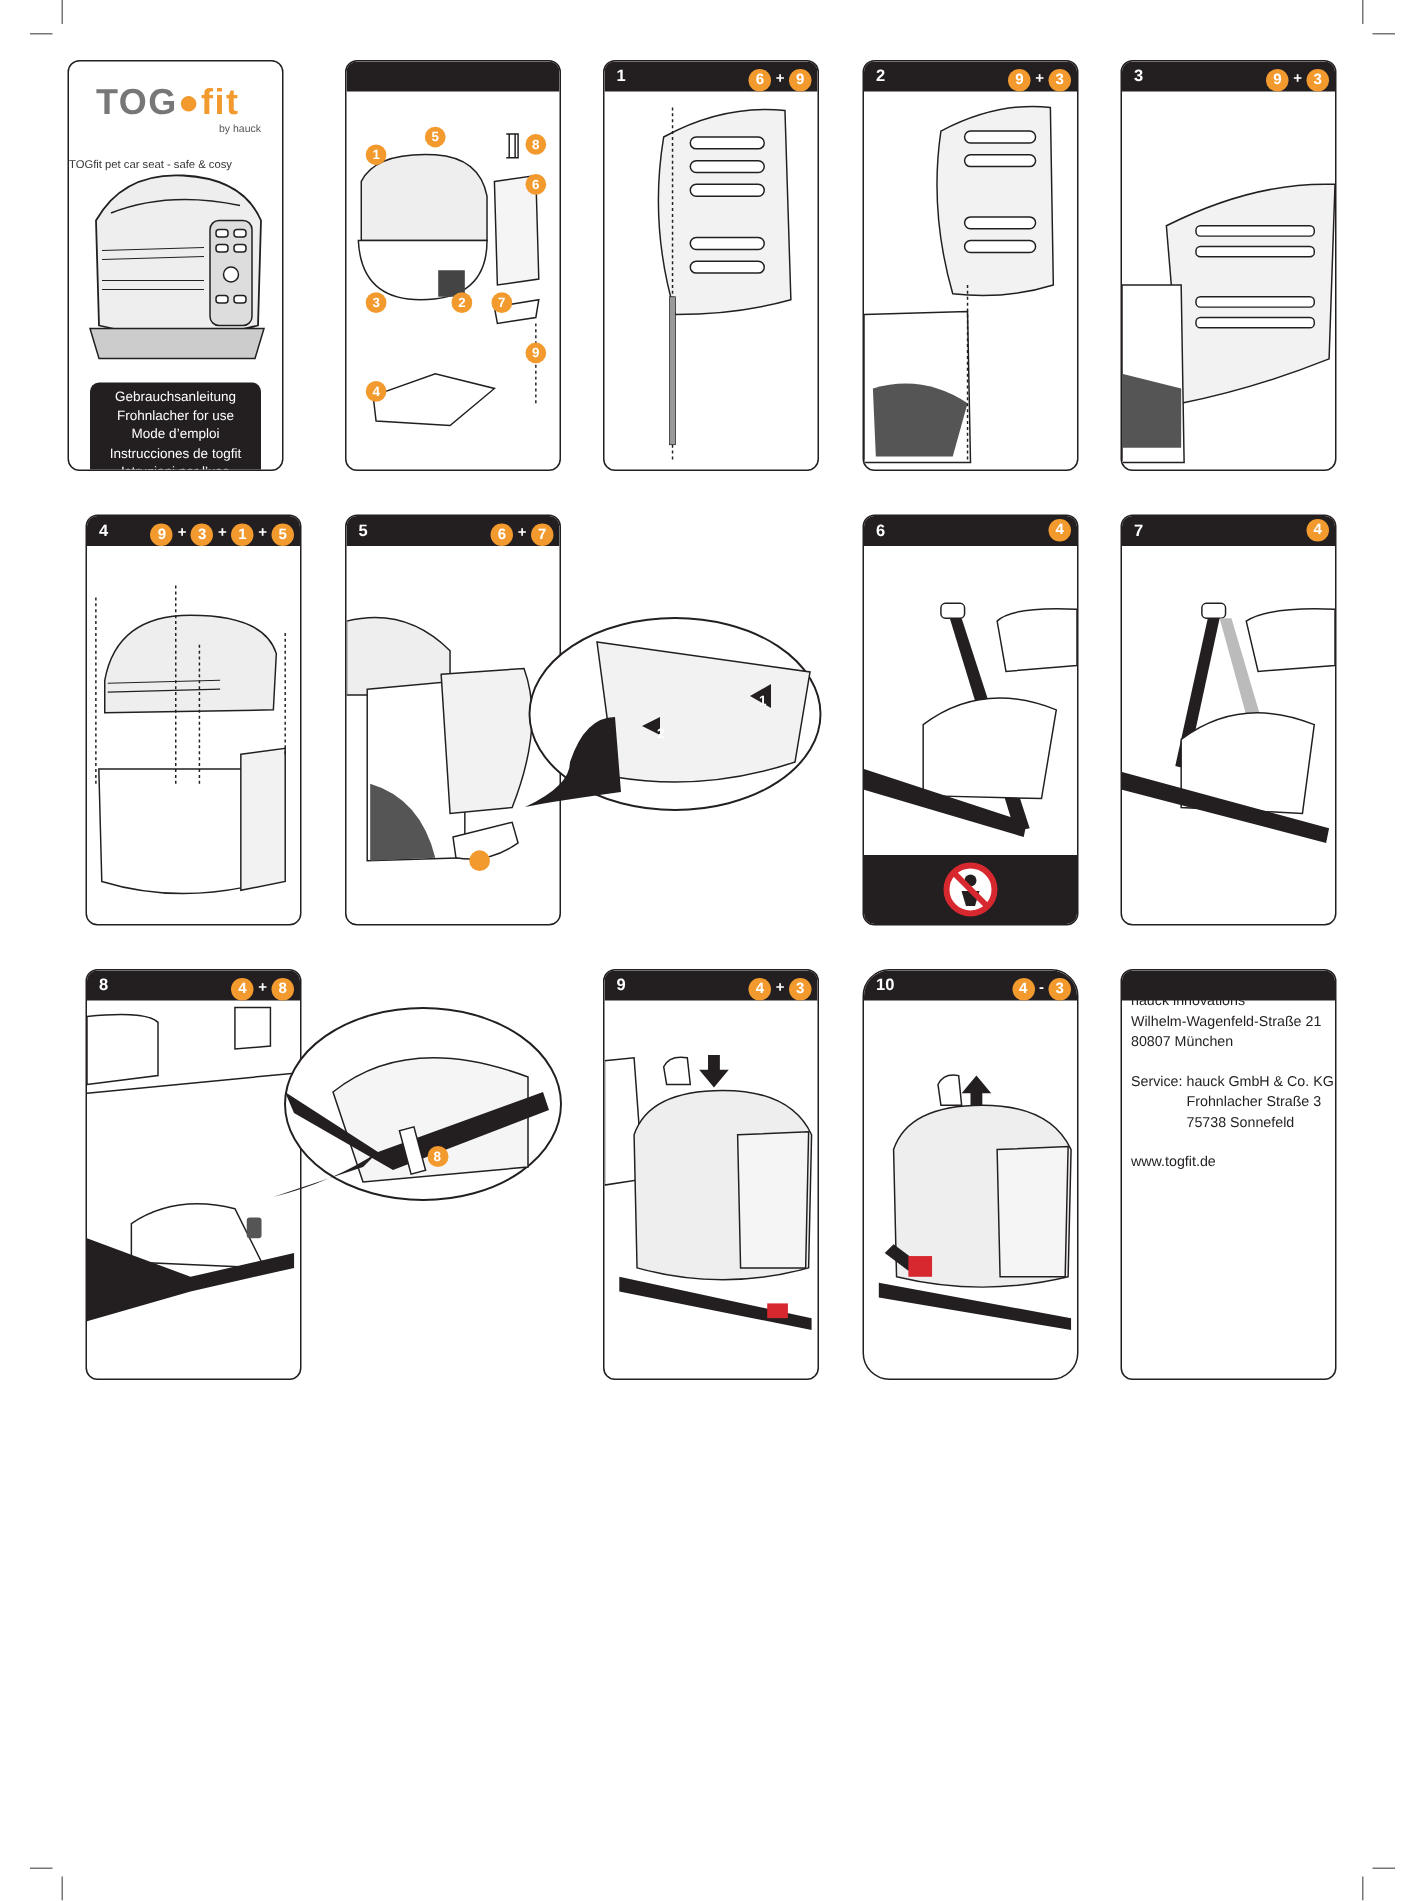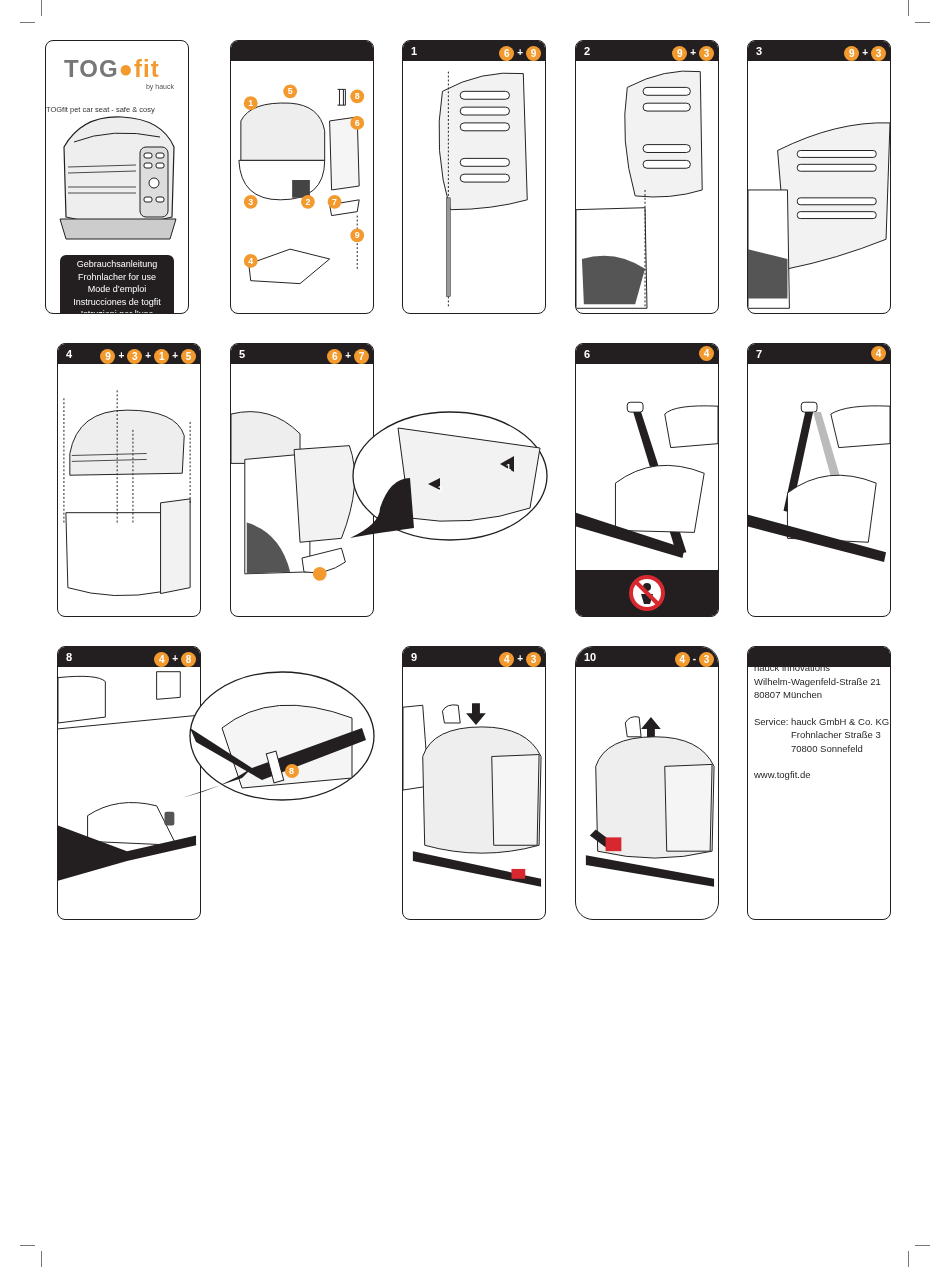--- a/index.html
+++ b/index.html
@@ -338,18 +338,18 @@
     <div class="row">
         <span class="lbl">Service:</span>
         <span>hauck GmbH &amp; Co. KG</span>
       </div>
     <div class="row">
         <span class="lbl"></span>
         <span>Frohnlacher Straße 3</span>
       </div>
     <div class="row">
         <span class="lbl"></span>
-        <span>70800 Sonnefeld</span>
+        <span>75738 Sonnefeld</span>
       </div>
     <div style="height:13px"></div>
     <div>www.togfit.de</div>
   </div>
 </div>
 
 </body></html>

